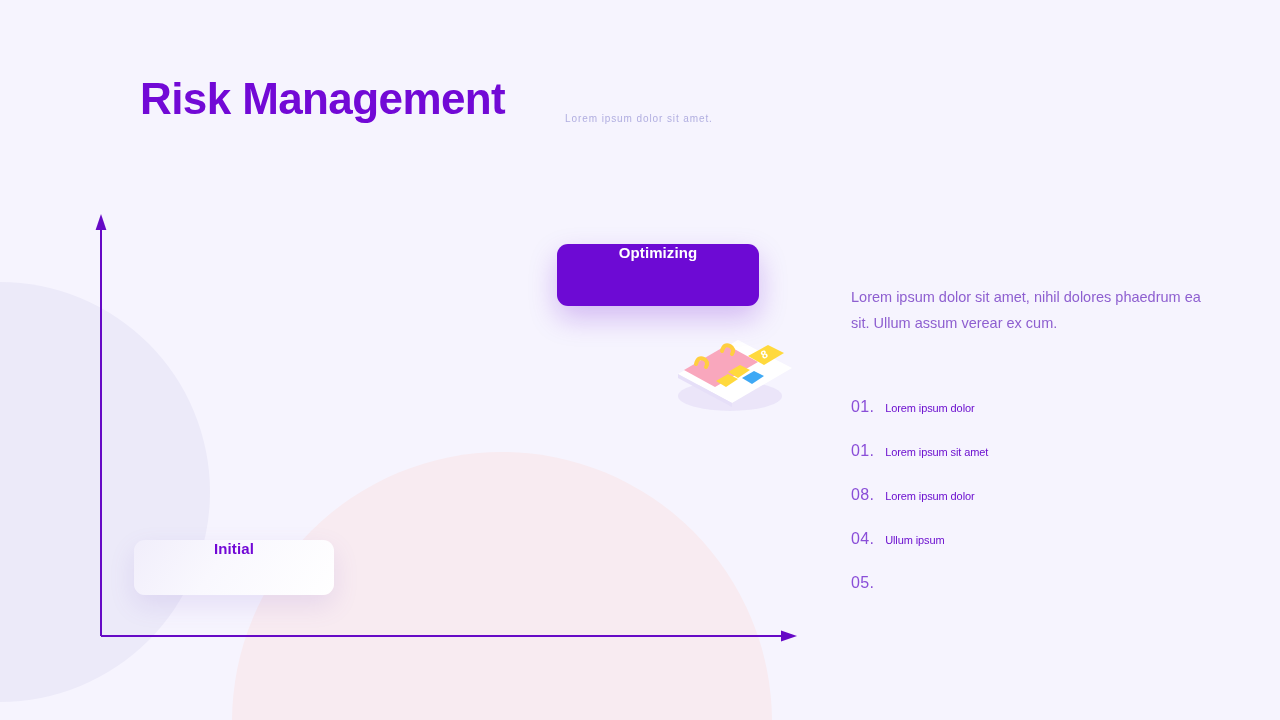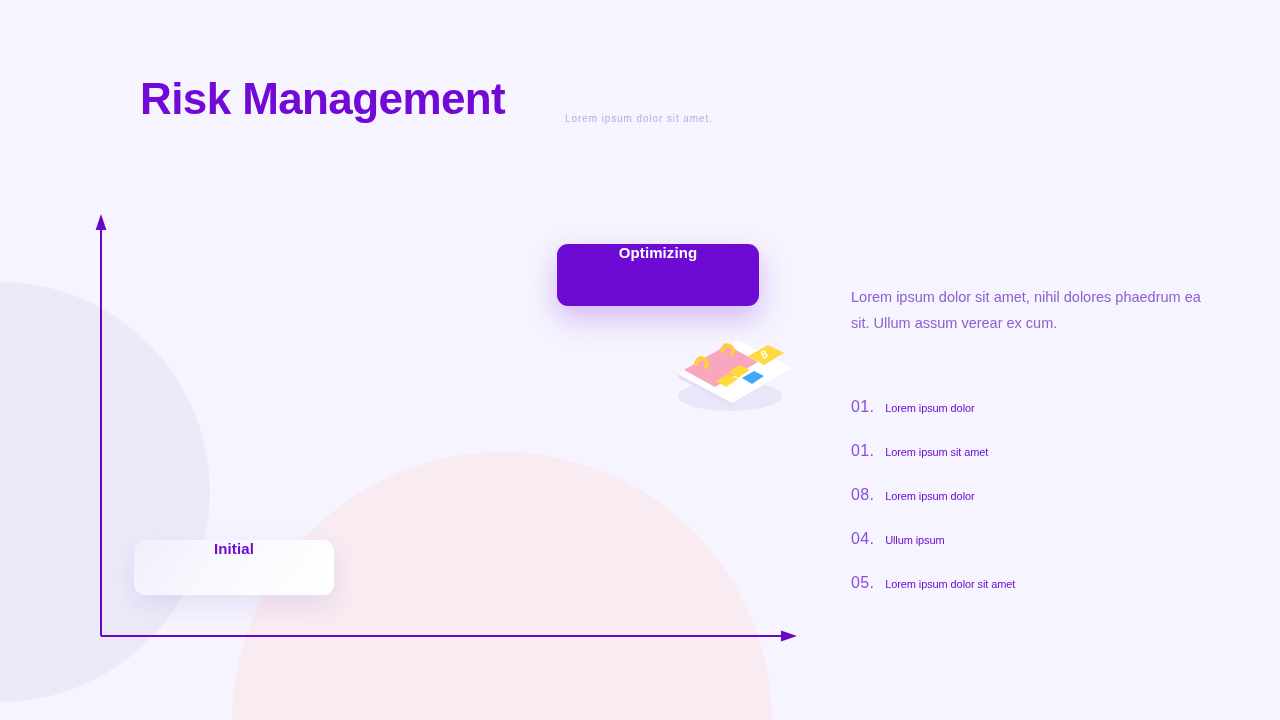--- a/index.html
+++ b/index.html
@@ -233,16 +233,15 @@
     <div class="list-item">
       <span class="list-num">08.</span>
       <span class="list-label">Lorem ipsum dolor</span>
     </div>
     <div class="list-item">
       <span class="list-num">04.</span>
       <span class="list-label">Ullum ipsum</span>
     </div>
     <div class="list-item">
       <span class="list-num">05.</span>
-      <span class="list-label">Lorem ipsum dolor sit amet</span>
     </div>
   </div>
 </div>
 
 </body></html>

